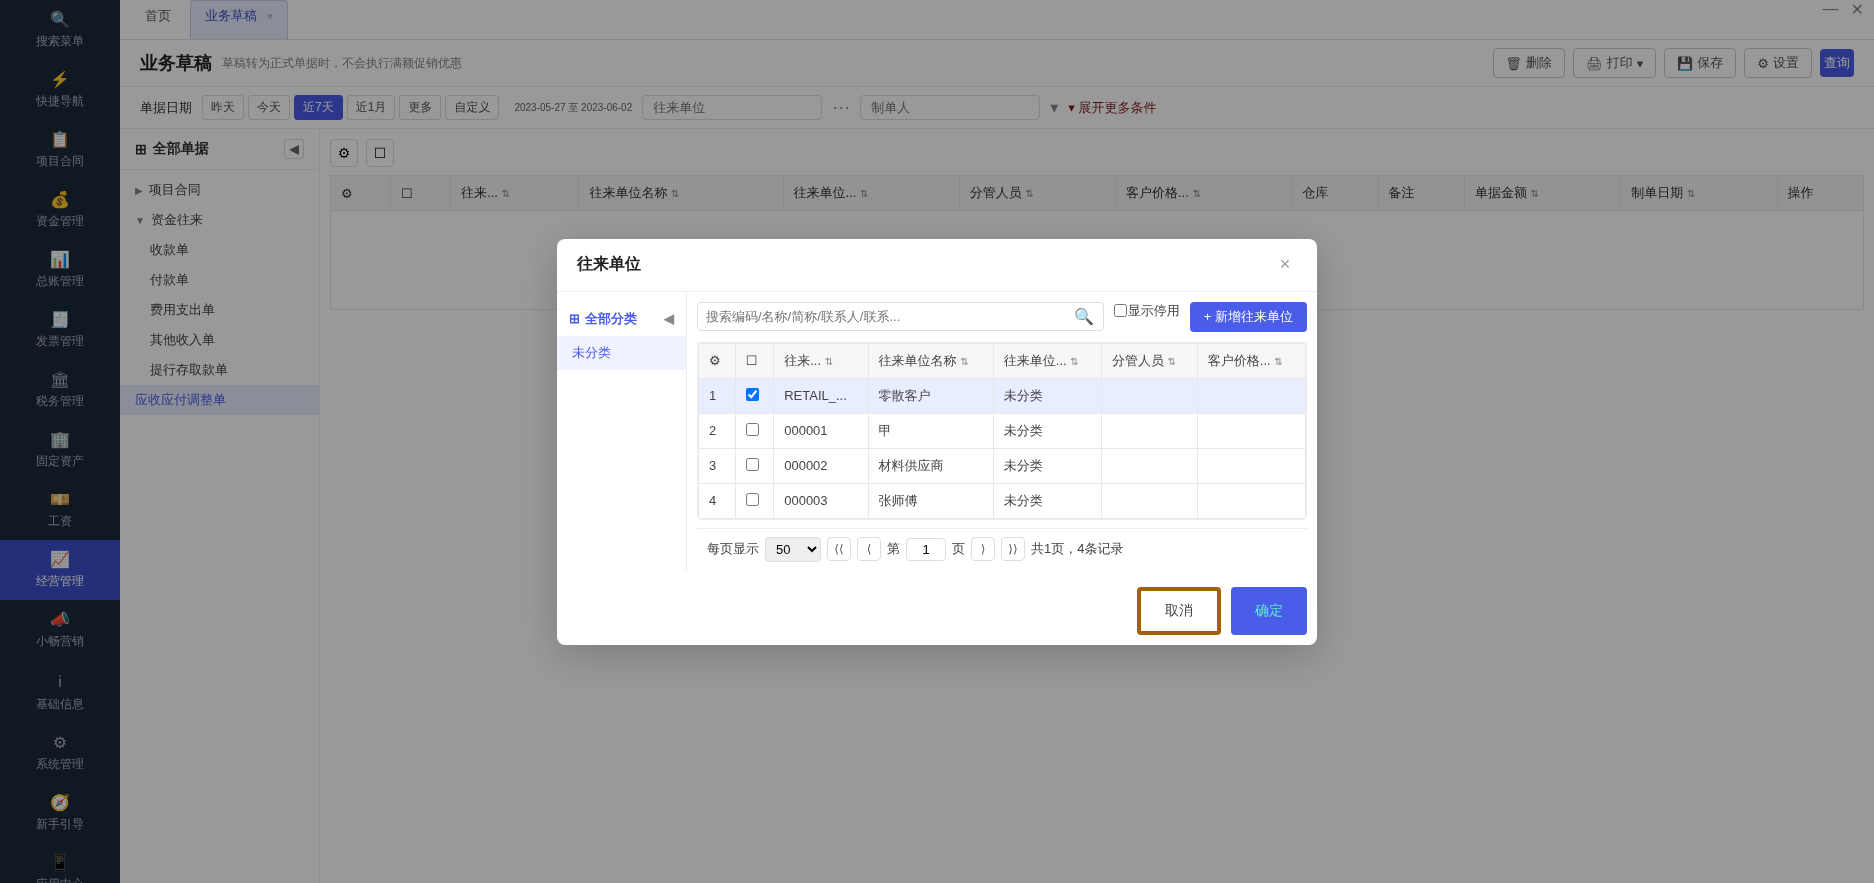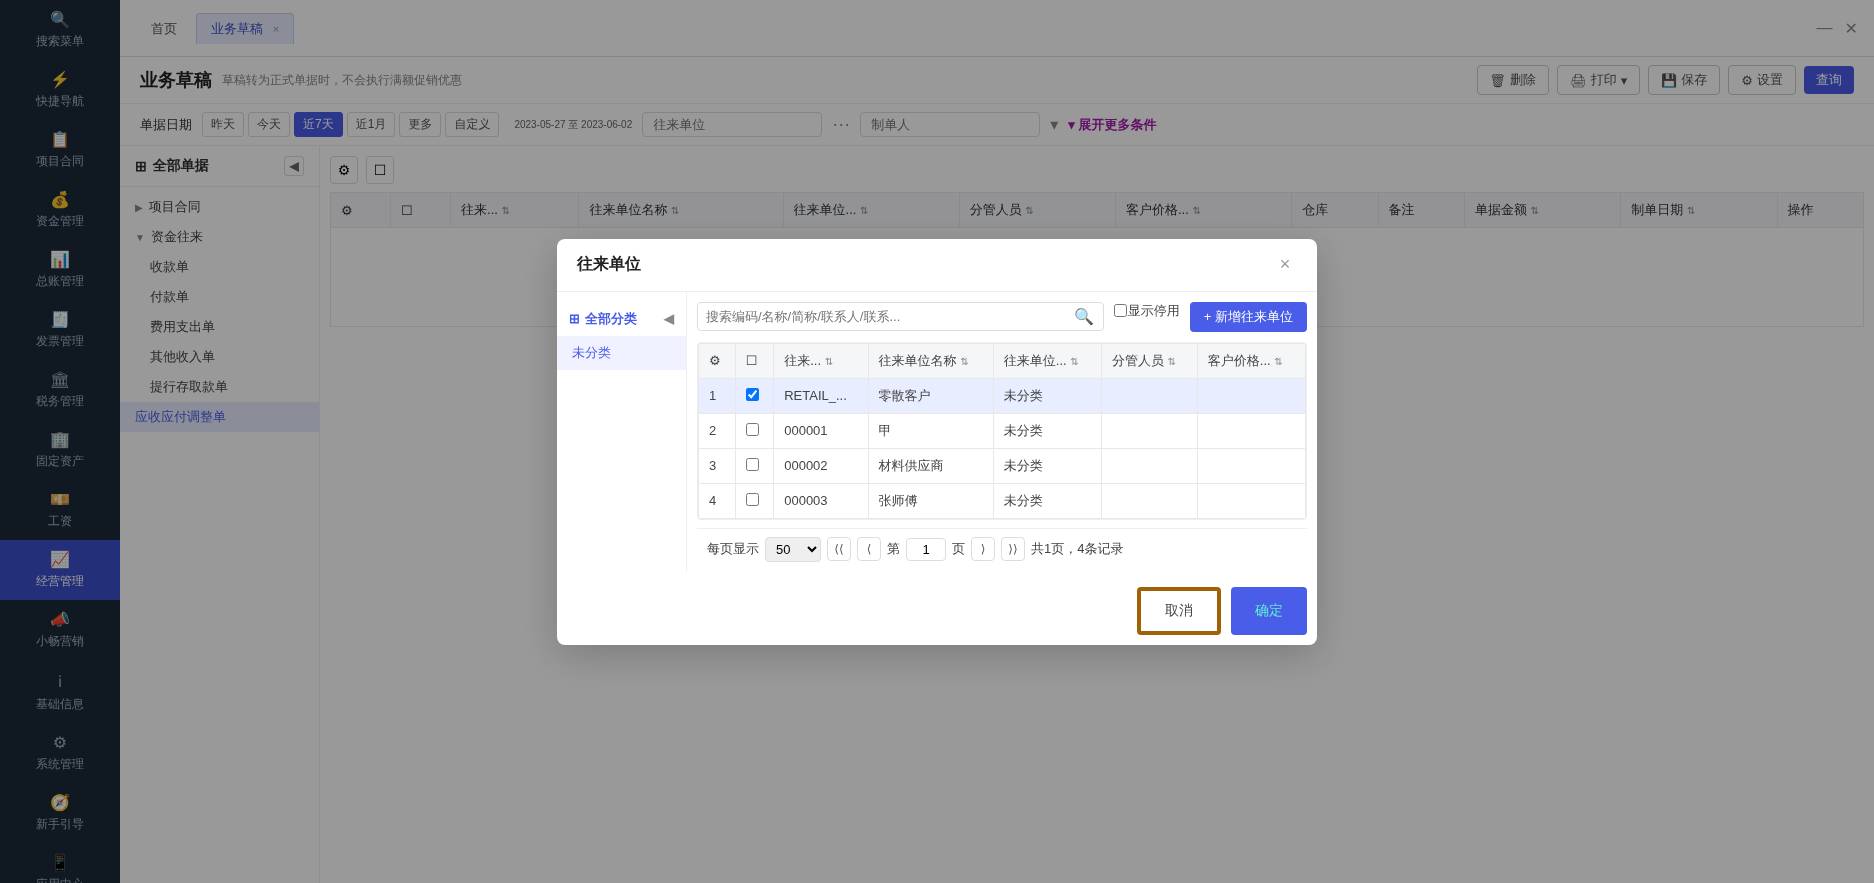--- a/index.html
+++ b/index.html
@@ -34,23 +34,22 @@
       flex-direction: column;
       height: 100%;
       overflow: hidden;
     }
 
     
     .tab-bar {
       background: #fff;
       border-bottom: 1px solid #e0e0e0;
       display: flex;
-      align-items: center;
-      padding: 0 16px;
-      height: 57px;
+      padding: 0 10px;
+      height: 40px;
       gap: 4px;
     }
     .tab {
       padding: 6px 14px;
       border-radius: 4px 4px 0 0;
       font-size: 13px;
       cursor: pointer;
       color: #555;
       border: 1px solid transparent;
       border-bottom: none;
@@ -82,21 +81,21 @@
       border-radius: 4px;
       background: #fff;
       font-size: 13px;
       cursor: pointer;
       color: #555;
       display: flex;
       align-items: center;
       gap: 4px;
     }
     .btn-primary-sm {
-      padding: 5px 12px;
+      padding: 5px 4px;
       background: #4a5de8;
       color: #fff;
       border: none;
       border-radius: 4px;
       font-size: 13px;
       cursor: pointer;
     }
 
     
     .filter-bar {
@@ -121,21 +120,21 @@
     }
     .date-btn.active { background: #4a5de8; color: #fff; border-color: #4a5de8; }
     .filter-date-range { font-size: 10px; color: #666; margin-left: 5px; }
     .filter-input {
       border: 1px solid #ddd;
       border-radius: 4px;
       padding: 4px 10px;
       font-size: 13px;
       width: 180px;
     }
-    .filter-expand { font-size: 13px; color: #a21caf; cursor: pointer; font-weight: bold; }
+    .filter-expand { font-size: 13px; color: #7f1d1d; cursor: pointer; }
 
     
     .content-area {
       flex: 1;
       display: flex;
       overflow: hidden;
     }
 
     
     .left-panel {

